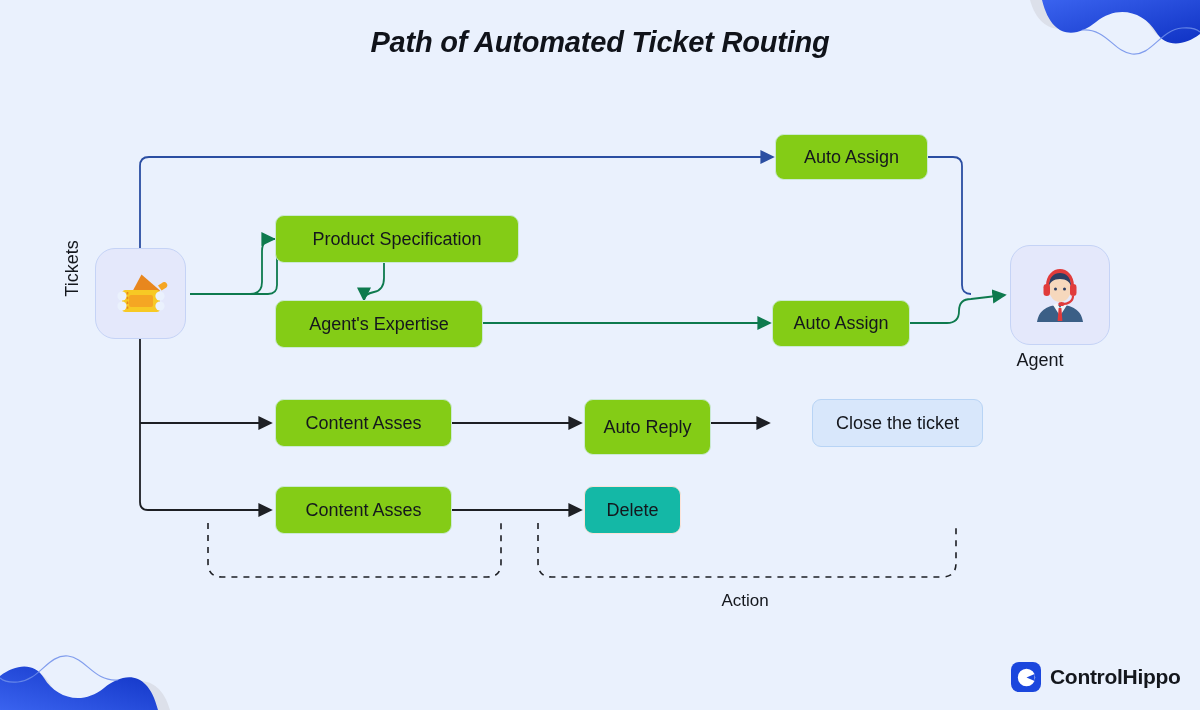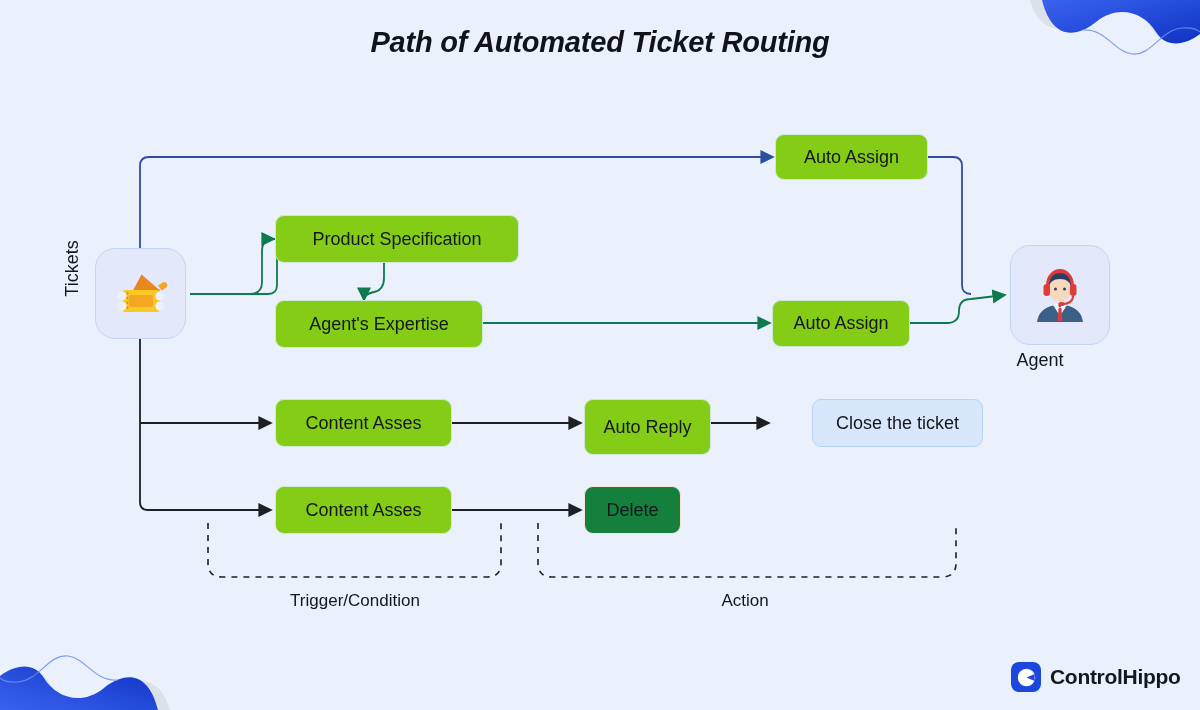--- a/index.html
+++ b/index.html
@@ -54,21 +54,21 @@
   }
   .node.green {
     background: #84cc16;
     border: 1px solid #cbe9d4;
   }
   .node.blue {
     background: #d8e7fb;
     border: 1px solid #b8d4f5;
   }
   .node.pink {
-    background: #15803d;
+    background: #14b8a6;
     border: 1px solid #fbe2d7;
   }
 
   .iconbox {
     position: absolute;
     box-sizing: border-box;
     background: #e4e8fb;
     border: 1.5px solid #c5d3f6;
     border-radius: 20px;
     display: flex;
@@ -251,21 +251,20 @@
   <div class="node green" style="left:275px; top:399px; width:177px; height:48px;">Content Asses</div>
 
   <div class="node green" style="left:584px; top:399px; width:127px; height:56px;">Auto Reply</div>
 
   <div class="node blue" style="left:772px; top:399px; width:171px; height:48px;margin-left:40px;">Close the ticket</div>
 
   <div class="node green" style="left:275px; top:486px; width:177px; height:48px;">Content Asses</div>
 
   <div class="node pink" style="left:584px; top:486px; width:97px; height:48px;">Delete</div>
 
-  <div class="group-label" id="label-trigger">Trigger/Condition</div>
   <div class="group-label" id="label-action">Action</div>
 
   <div id="logo">
     <div id="logo-mark">
       <svg width="19" height="19" viewBox="0 0 19 19">
         <path d="M9.5,0.8 A8.7,8.7 0 1 0 9.5,18.2 A8.7,8.7 0 0 0 9.5,0.8 Z
                  M9.5,9.5 L17.6,6.0 L17.6,13.0 Z" fill="#ffffff" fill-rule="evenodd"></path>
       </svg>
     </div>
     <div id="logo-text">ControlHippo</div>

